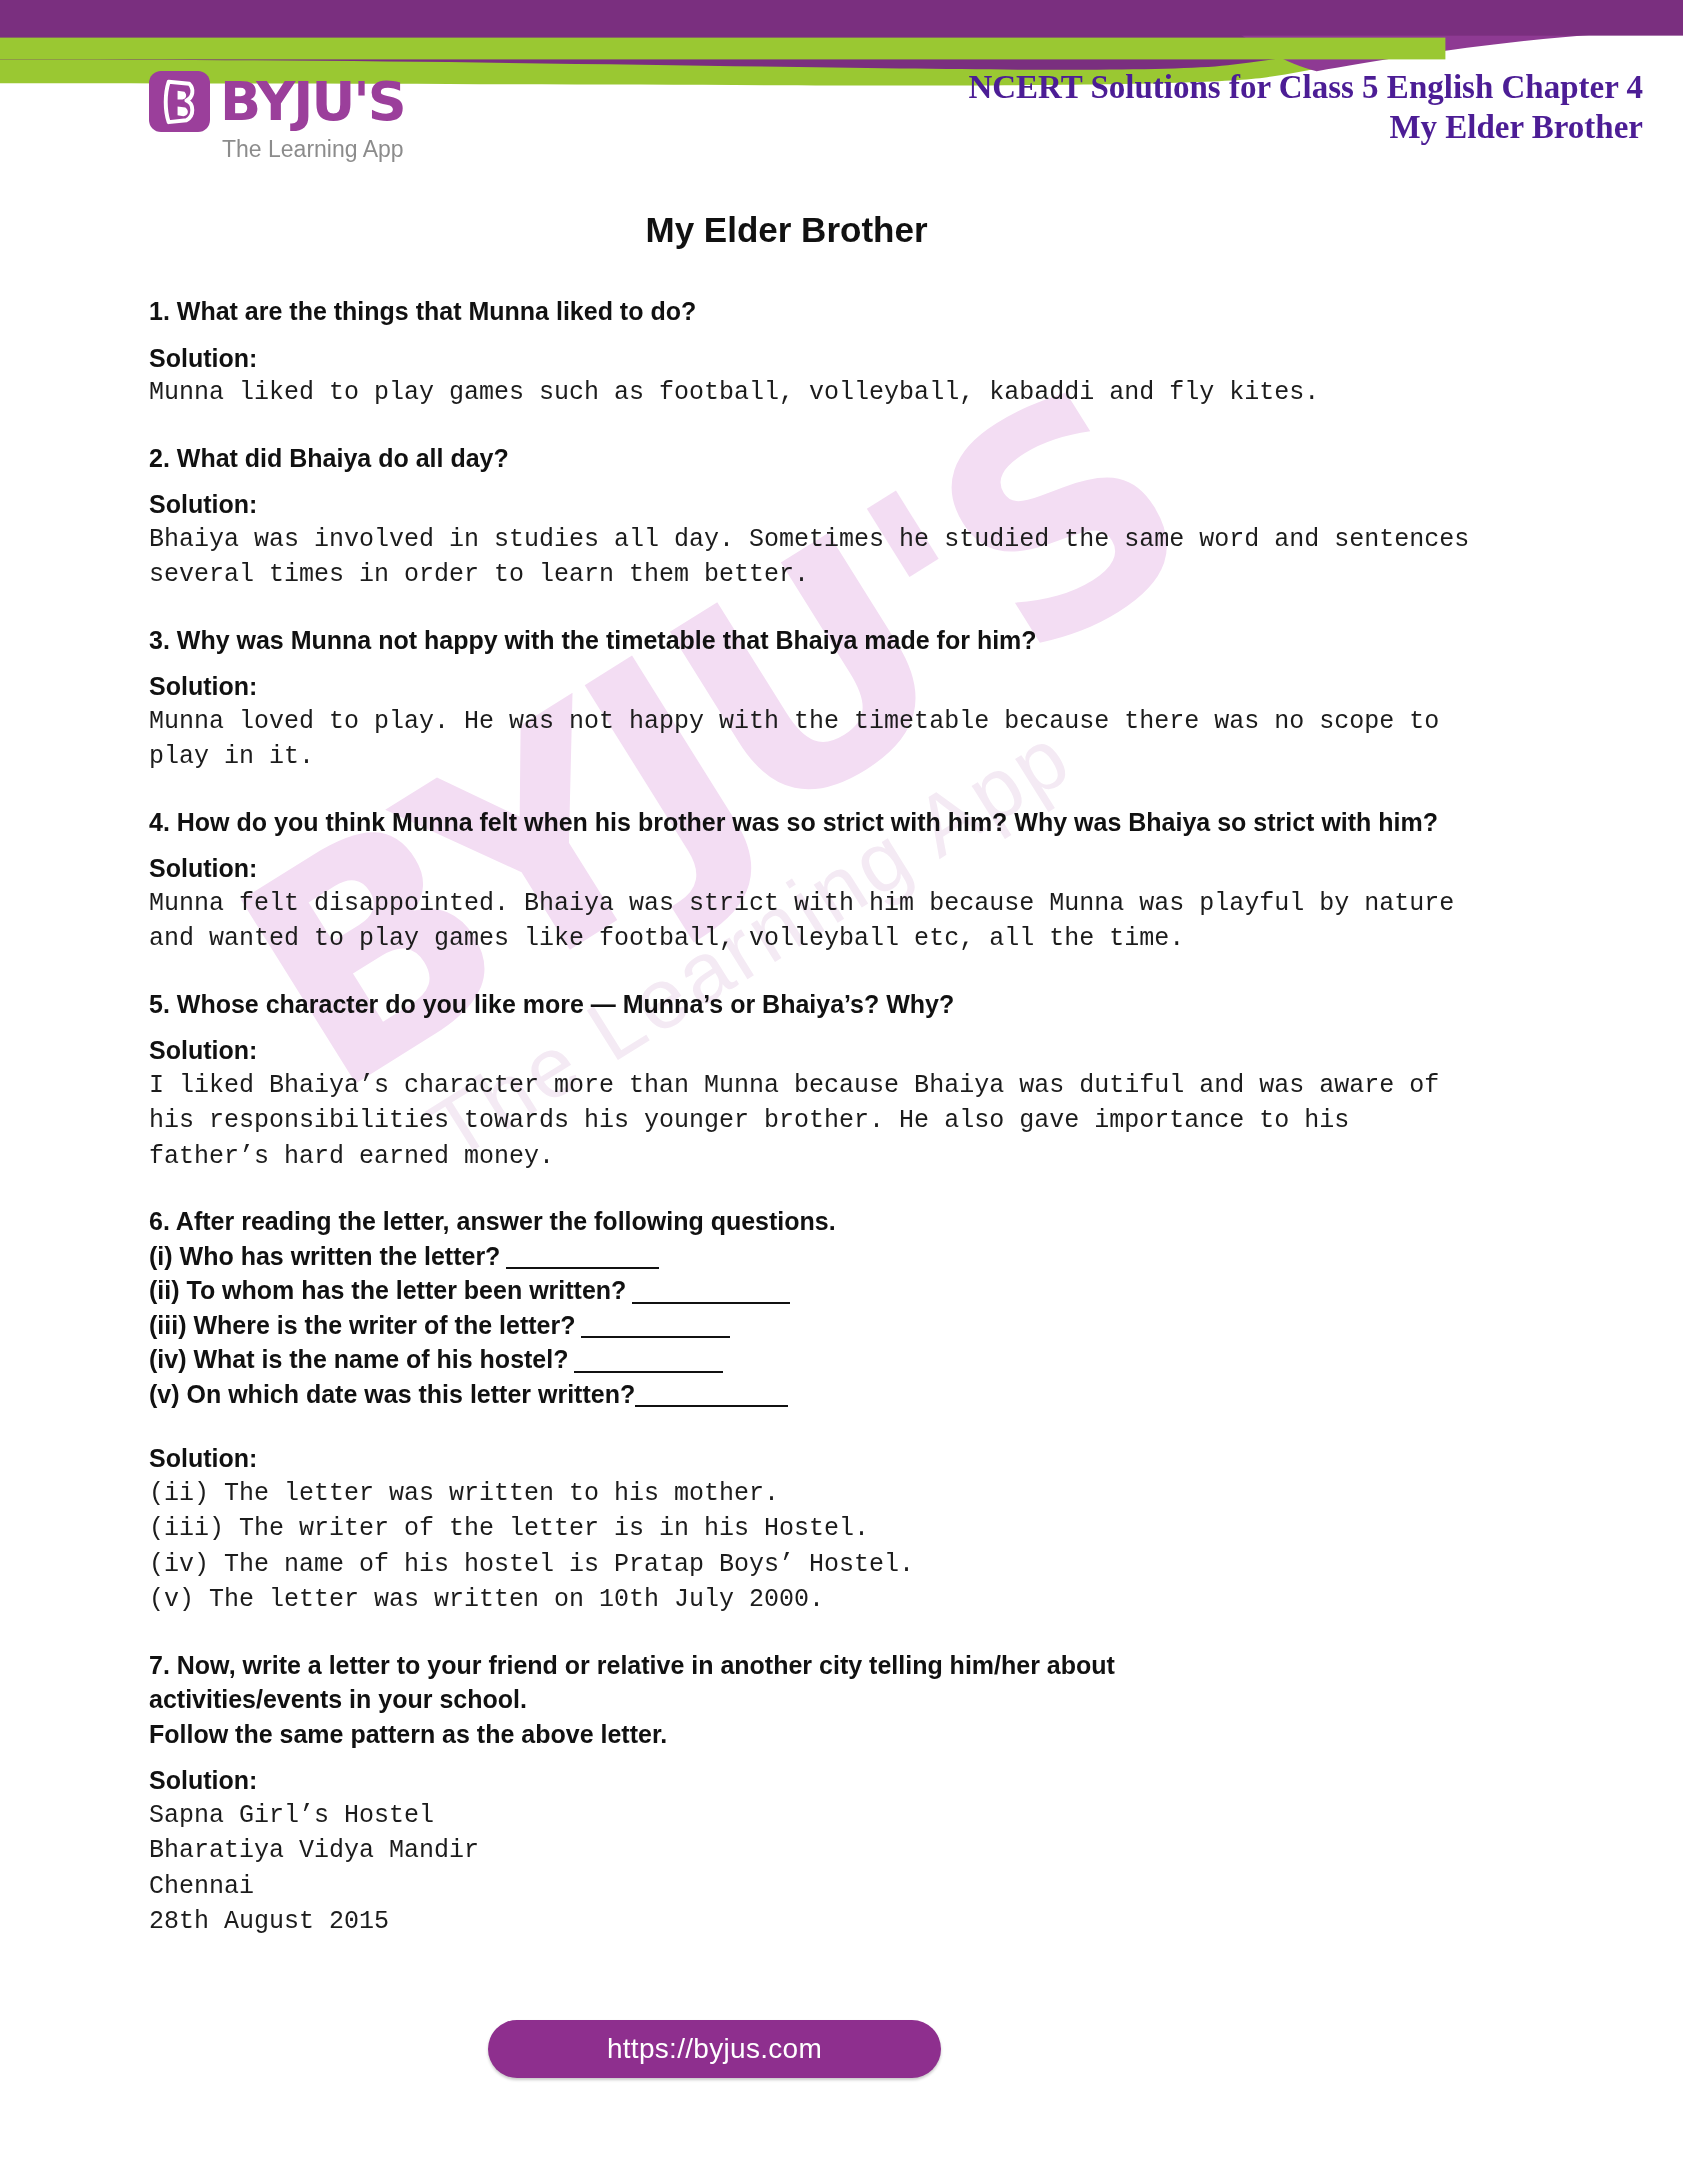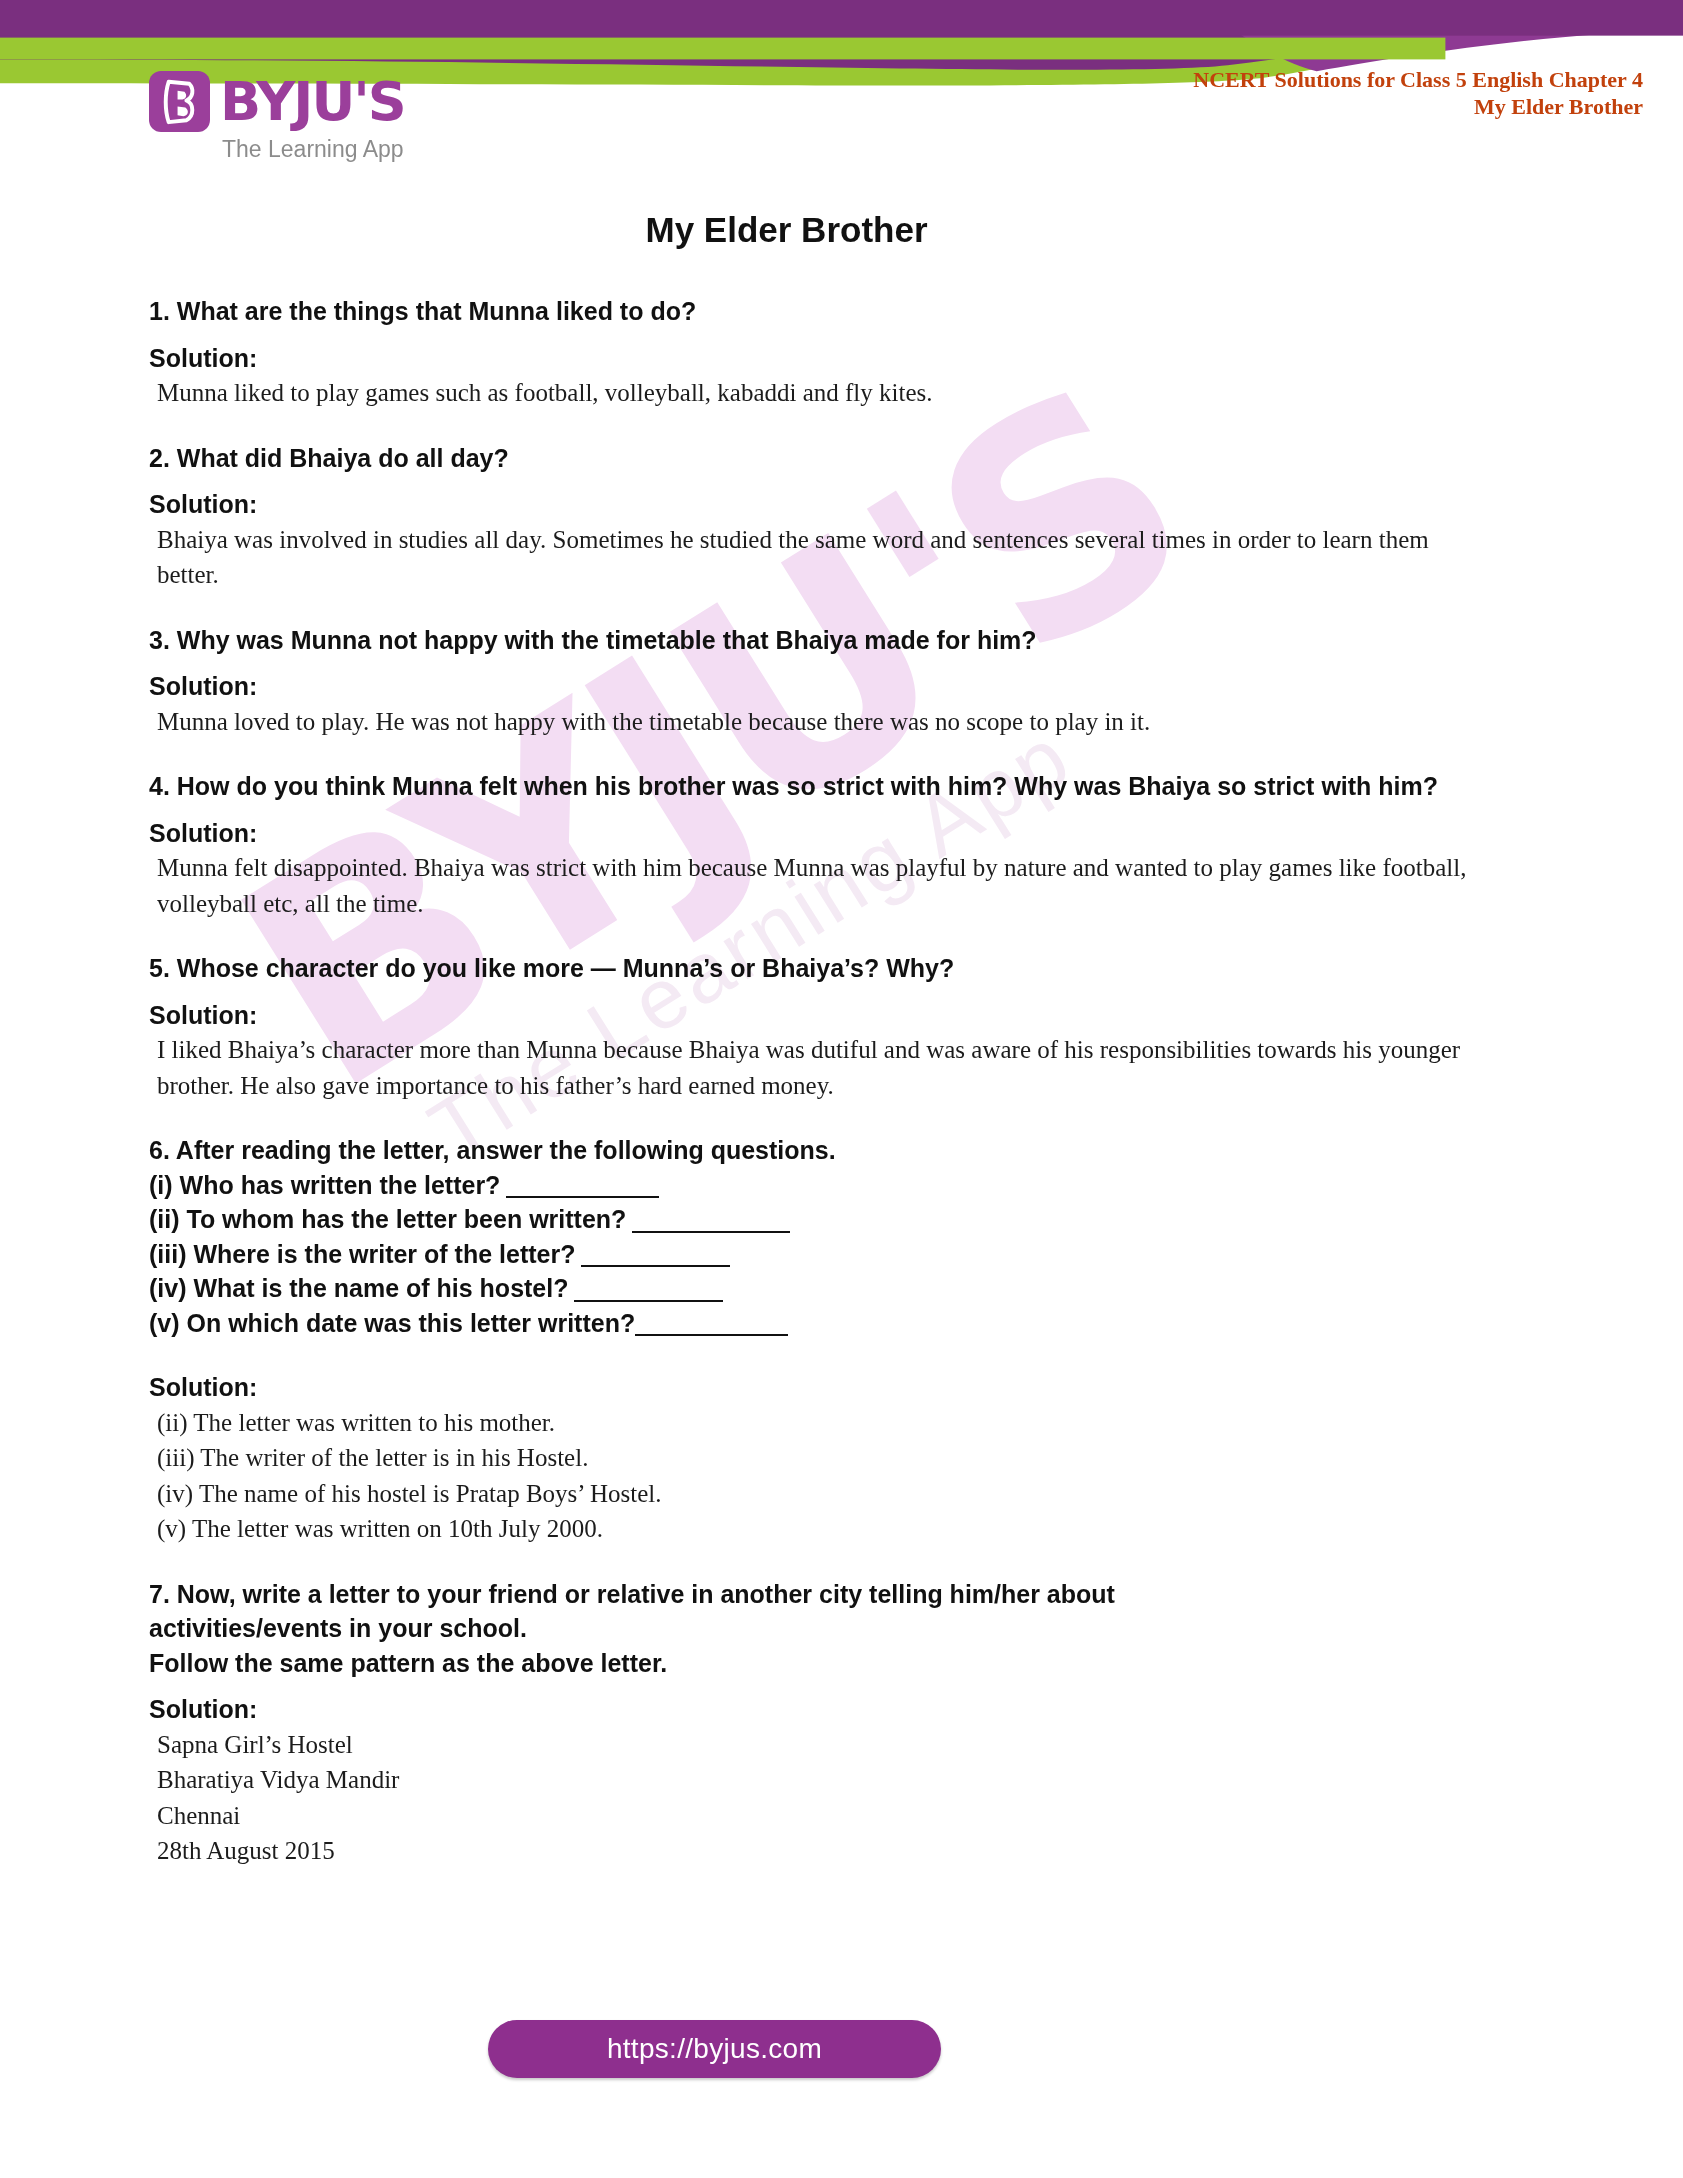--- a/index.html
+++ b/index.html
@@ -103,22 +103,22 @@
   .header-titles {
     position: absolute;
     right: 40px;
     top: 67px;
     text-align: right;
     z-index: 6;
   }
   .header-line1, .header-line2 {
     font-family: "Liberation Serif", serif;
     font-weight: bold;
-    font-size: 22px;
-    color: #c2410c;
+    font-size: 33px;
+    color: #4c1d95;
     line-height: 1.22;
     white-space: nowrap;
   }
 
   
   .content {
     position: absolute;
     left: 149px;
     top: 210px;
     width: 1386px;
@@ -148,27 +148,26 @@
   }
   .sol-label {
     font-family: "Liberation Sans", sans-serif;
     font-weight: bold;
     font-size: 25px;
     color: #111111;
     line-height: 1.38;
     margin-top: 12px;
   }
   .a {
-    font-family: Liberation Serif, serif;
+    font-family: Liberation Mono, monospace;
     font-weight: normal;
     font-size: 25px;
     color: #1c1c1c;
     line-height: 1.42;
     max-width: 1332px;
-    margin-left: 8px;
   }
   .a-line { line-height: 1.42; }
 
   .blank {
     display: inline-block;
     border-bottom: 2.5px solid #111111;
     width: 158px;
     height: 1em;
     vertical-align: -0.18em;
     margin-left: 6px;

